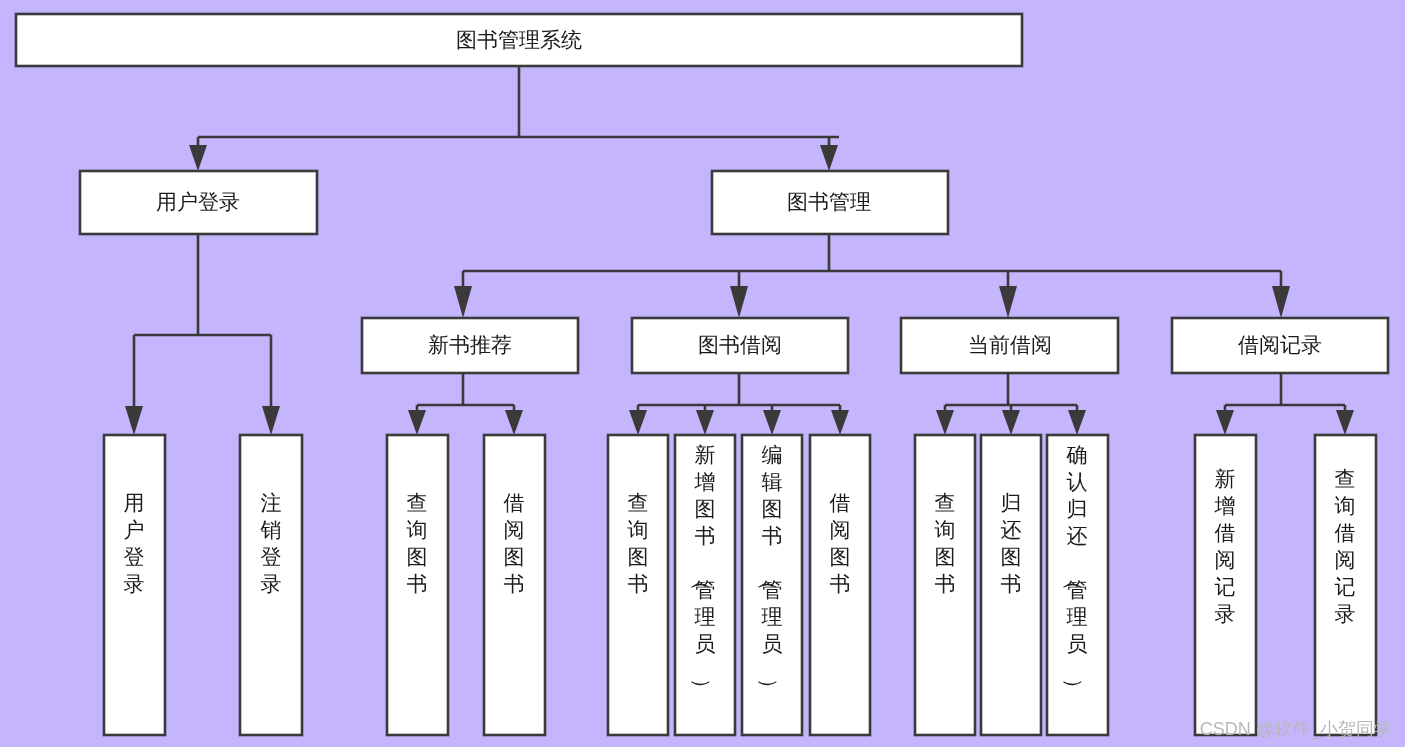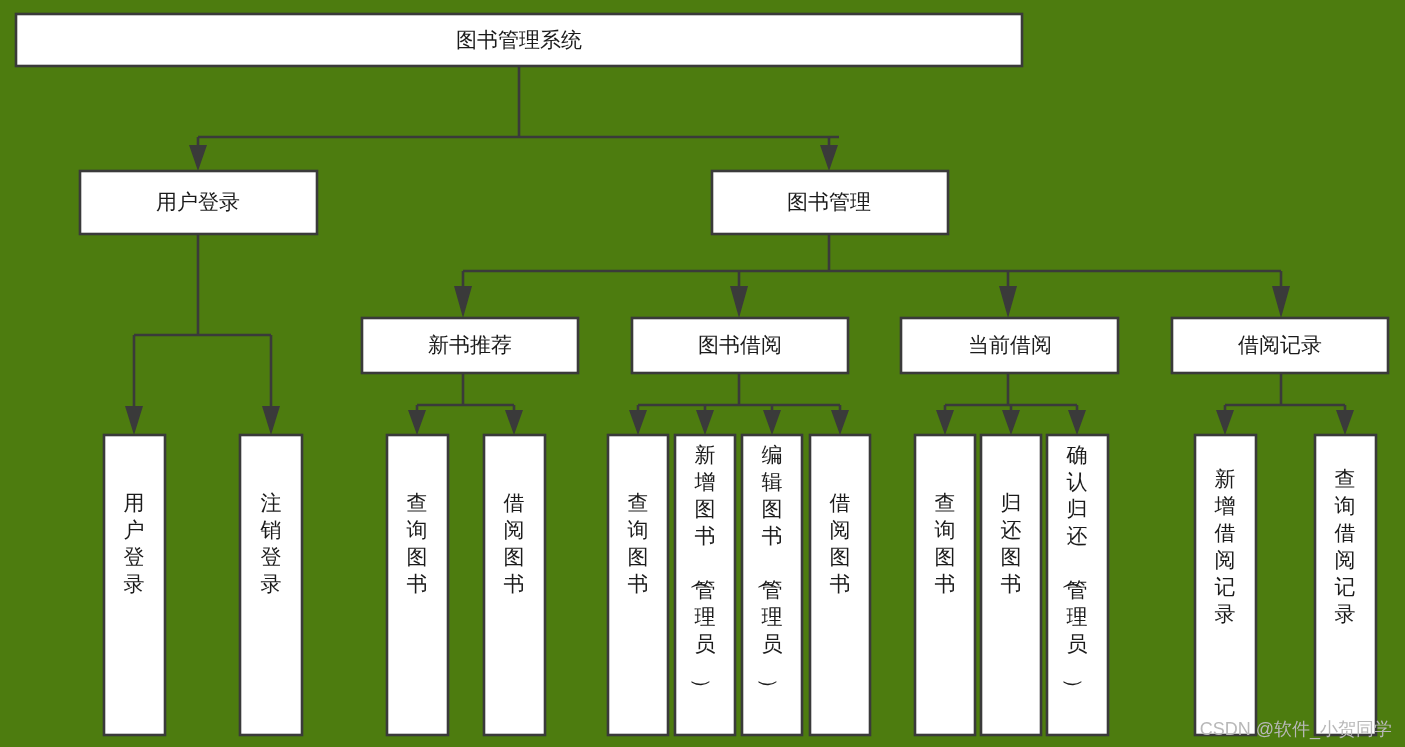--- a/index.html
+++ b/index.html
@@ -8,21 +8,21 @@
     padding: 0;
     background: #ffffff;
   }
   body {
     font-family: "Liberation Sans", "DejaVu Sans", sans-serif;
   }
   #diagram-root {
     position: relative;
     width: 1405px;
     height: 747px;
-    background: #4d7c0f;
+    background: #c4b5fd;
     overflow: hidden;
   }
   svg#tree-svg {
     position: absolute;
     left: 0;
     top: 0;
     width: 1405px;
     height: 747px;
     display: block;
   }

